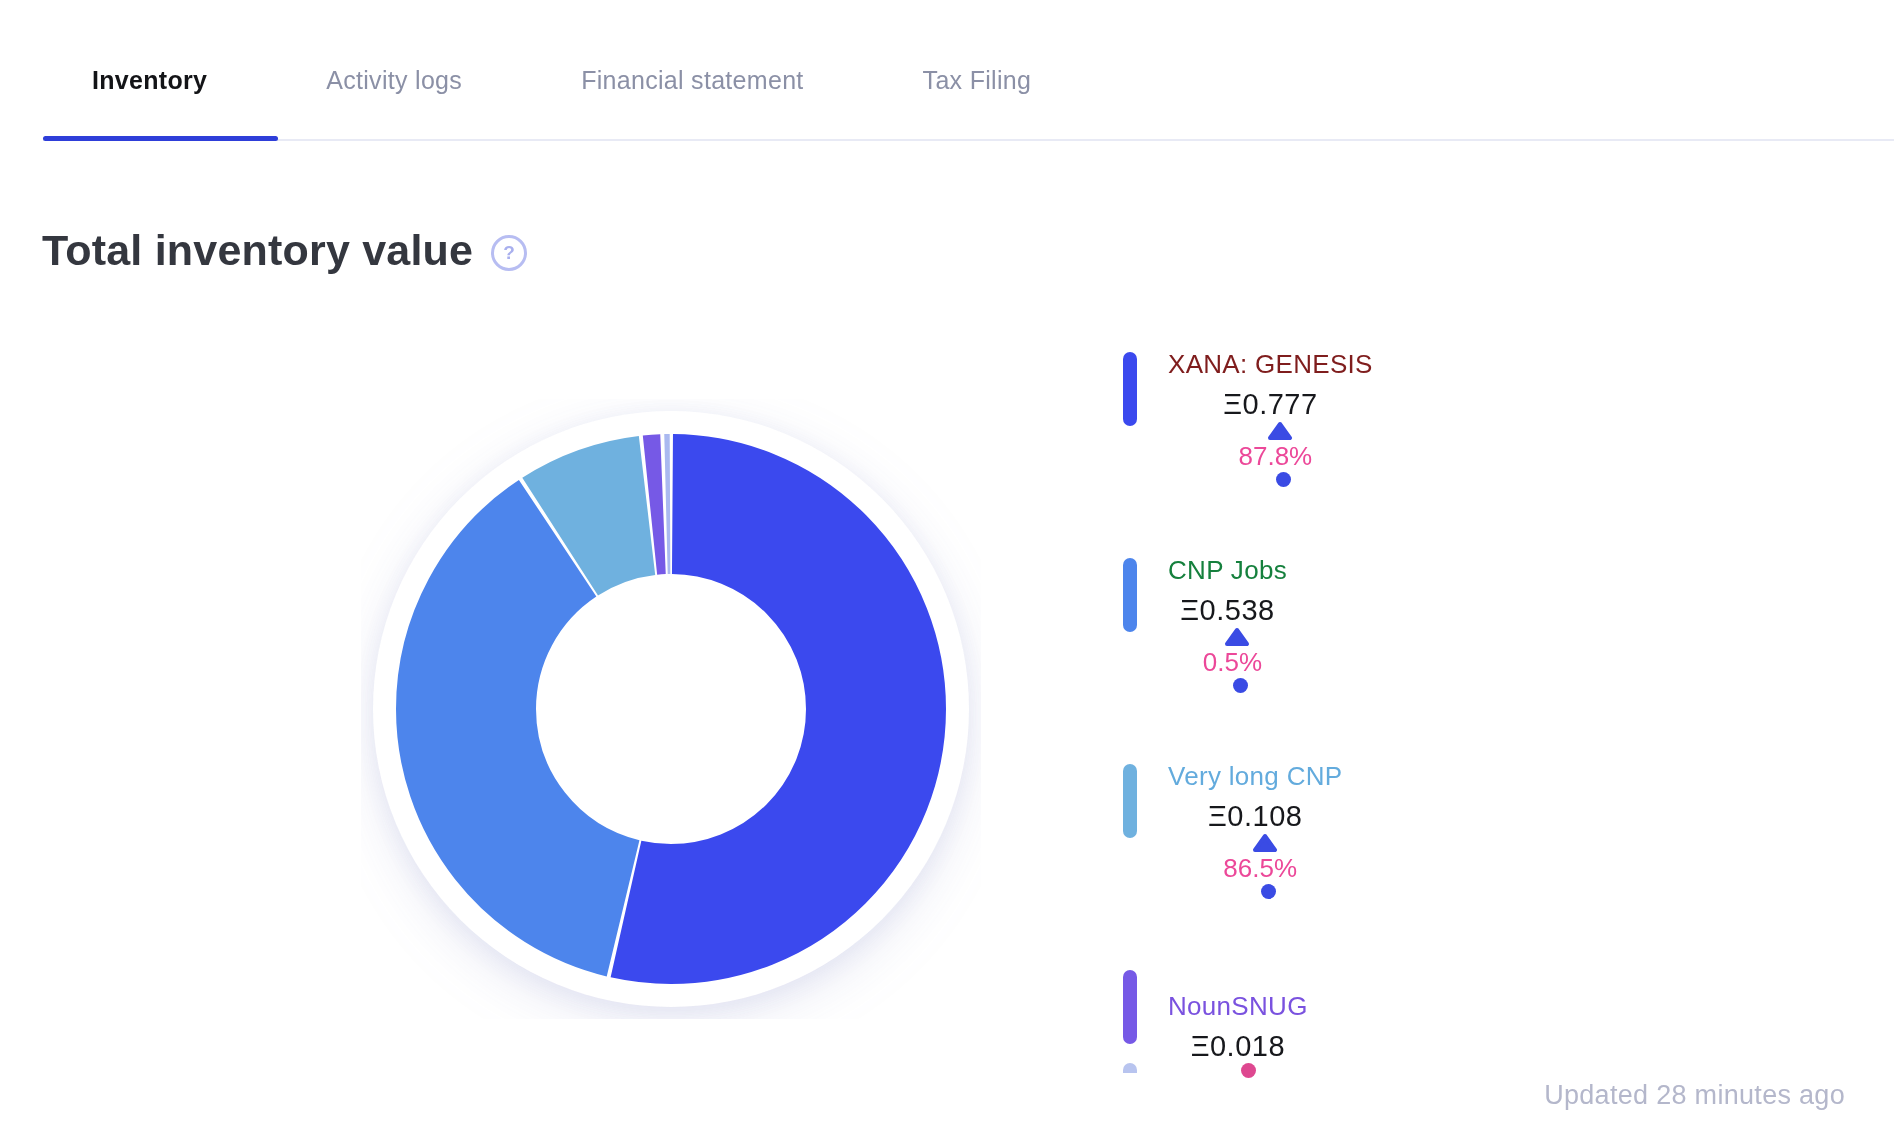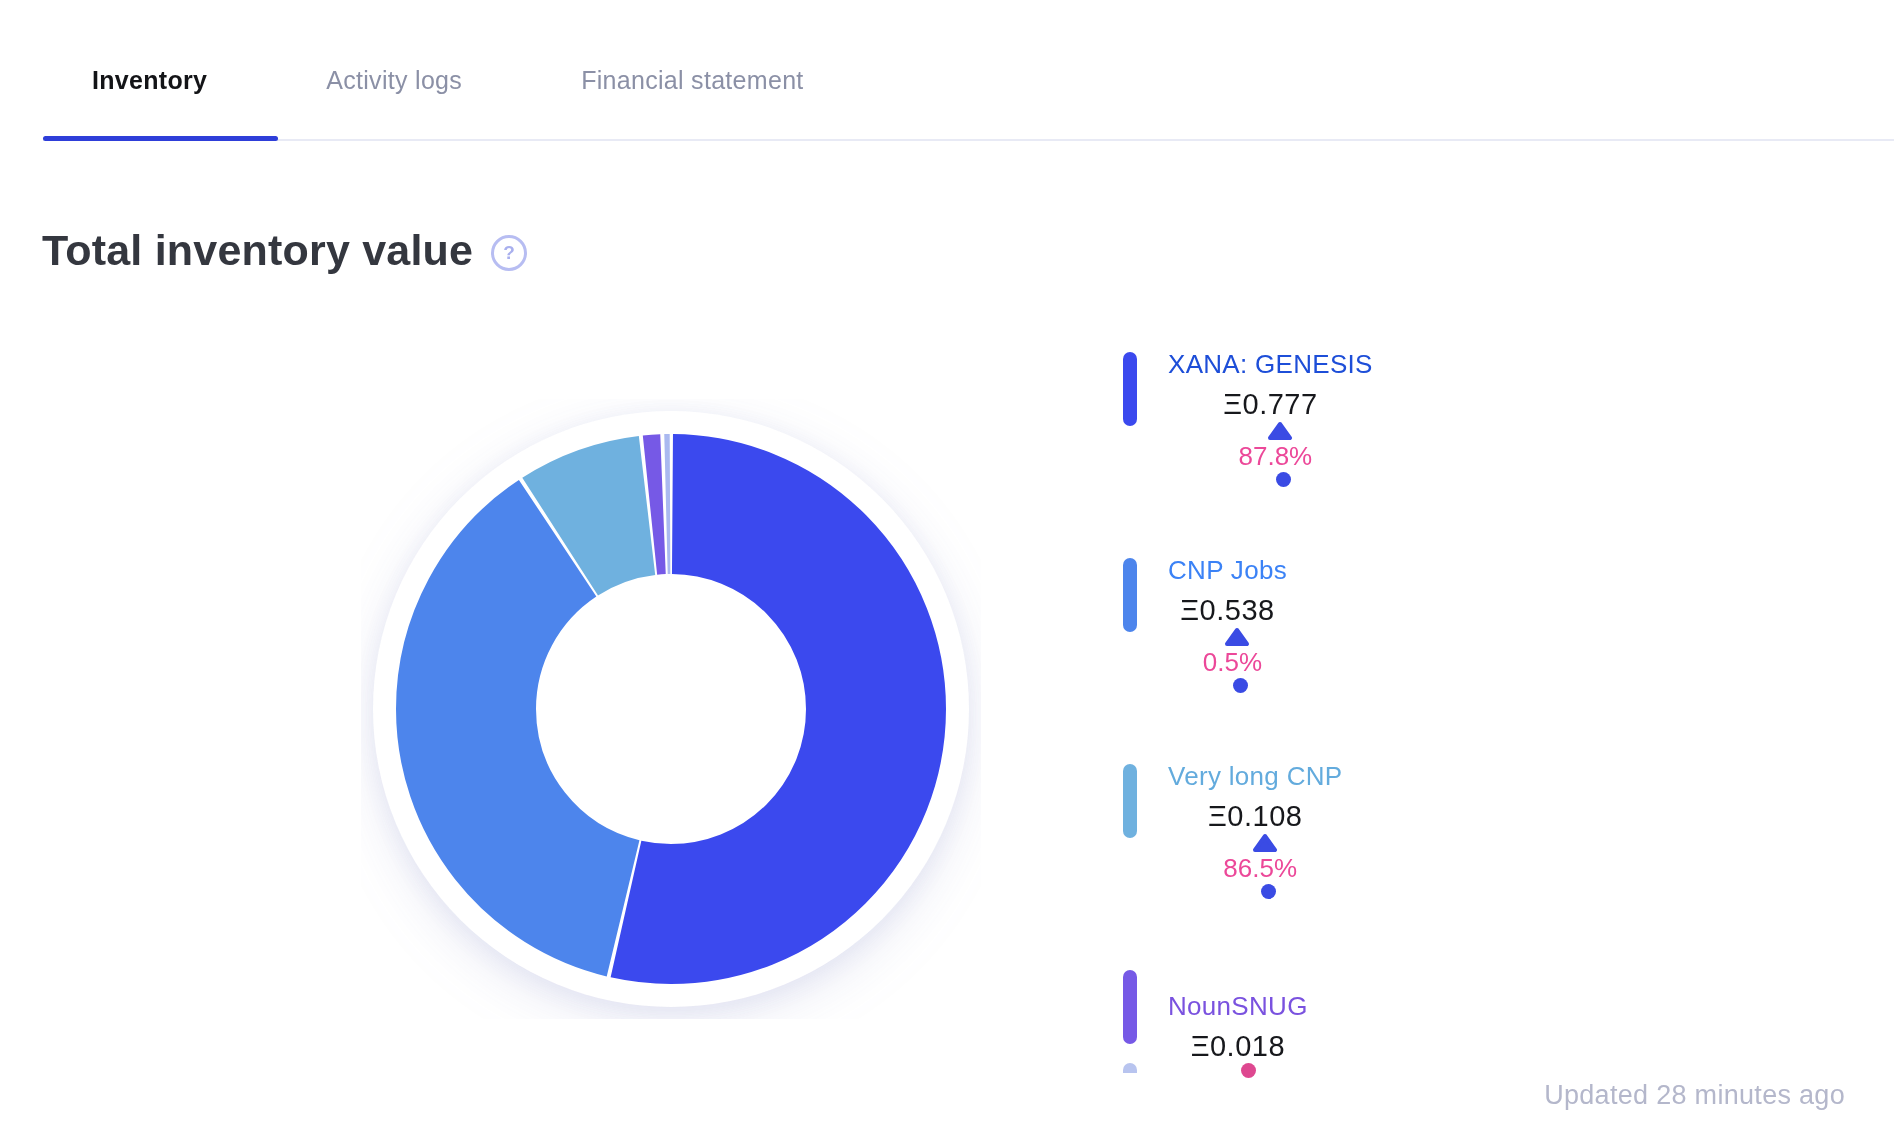--- a/index.html
+++ b/index.html
@@ -40,20 +40,21 @@
 </head>
 <body>
 
 <div id="screen">
 
   <div class="tabbar">
     <div class="tabs">
       <div class="tab active">Inventory</div>
       <div class="tab">Activity logs</div>
       <div class="tab">Financial statement</div>
+      <div class="tab">Tax Filing</div>
     </div>
     <div class="divider"></div>
     <div class="active-underline"></div>
   </div>
 
   <div class="title-row">
     <div class="page-title">Total inventory value</div>
     <div class="help">?</div>
   </div>
 
@@ -67,36 +68,36 @@
           <circle cx="310" cy="310" r="205" fill="none" stroke="#7659e6" stroke-width="140" stroke-dasharray="13.00065823567472 1275.0523297361403" stroke-dashoffset="-1266.4409260758405"></circle>
           <circle cx="310" cy="310" r="205" fill="none" stroke="#aab9f0" stroke-width="140" stroke-dasharray="4.111403660299876 1283.9415843115153" stroke-dashoffset="-1282.4415843115153"></circle>
         </g>
     </svg>
   </div>
 
   <div class="legend">
     <div class="legend-item">
       <span class="bar" style="background: rgb(59, 73, 238);"></span>
       <div class="content">
-        <div class="name" style="color: #1d4ed8;">XANA: GENESIS</div>
+        <div class="name" style="color: #7f1d1d;">XANA: GENESIS</div>
         <div class="row">
           <span class="val">Ξ0.777</span>
           <svg class="tri" width="26" height="20" viewBox="0 0 26 20">
               <polygon points="13,3 23,17 3,17" fill="#3a4be4" stroke="#3a4be4" stroke-width="4" stroke-linejoin="round"></polygon>
             </svg>
           <span class="pct">87.8%</span>
           <span class="dot" style="background: rgb(58, 75, 228);"></span>
         </div>
       </div>
     </div>
 
     <div class="legend-item">
       <span class="bar" style="background: rgb(77, 133, 236);"></span>
       <div class="content">
-        <div class="name" style="color: #3b82f6;">CNP Jobs</div>
+        <div class="name" style="color: #15803d;">CNP Jobs</div>
         <div class="row">
           <span class="val">Ξ0.538</span>
           <svg class="tri" width="26" height="20" viewBox="0 0 26 20">
               <polygon points="13,3 23,17 3,17" fill="#3a4be4" stroke="#3a4be4" stroke-width="4" stroke-linejoin="round"></polygon>
             </svg>
           <span class="pct">0.5%</span>
           <span class="dot" style="background: rgb(58, 75, 228);"></span>
         </div>
       </div>
     </div>

